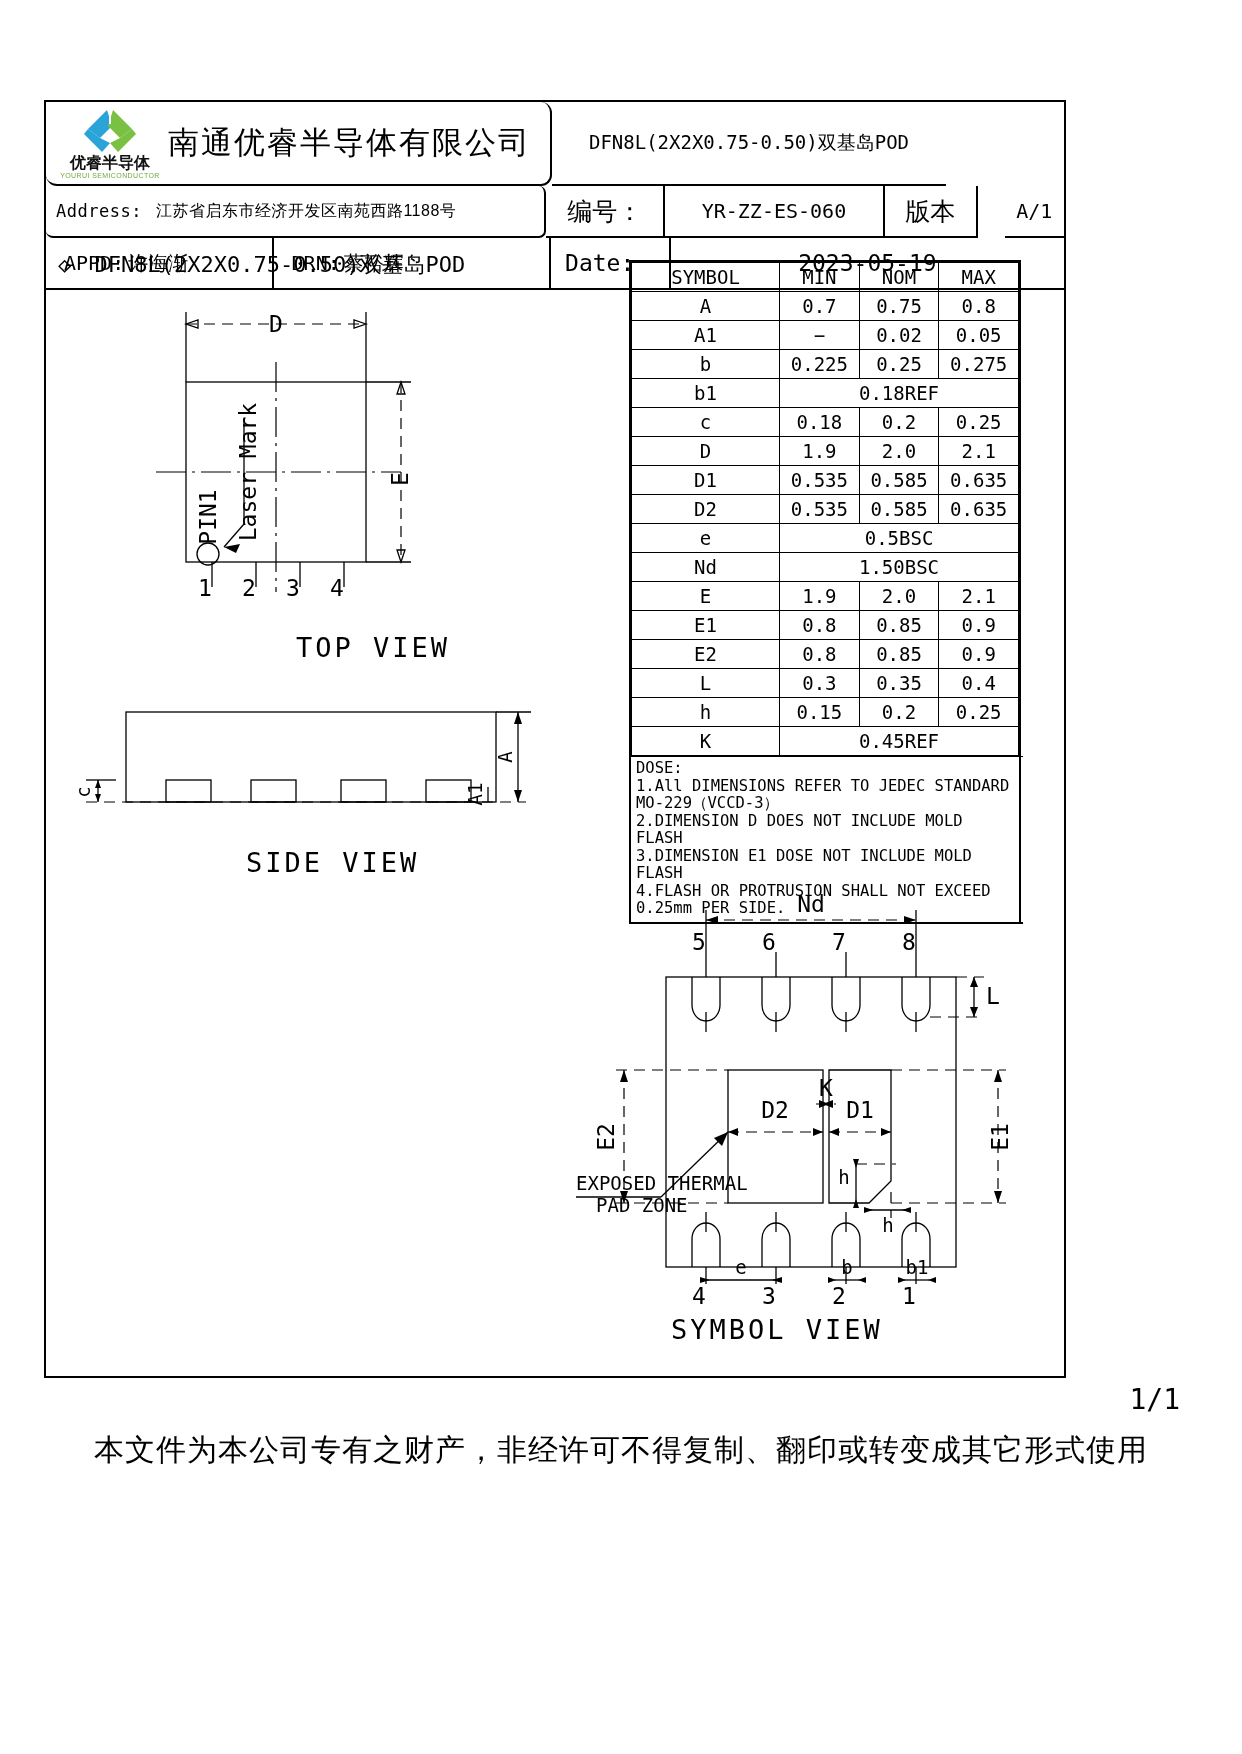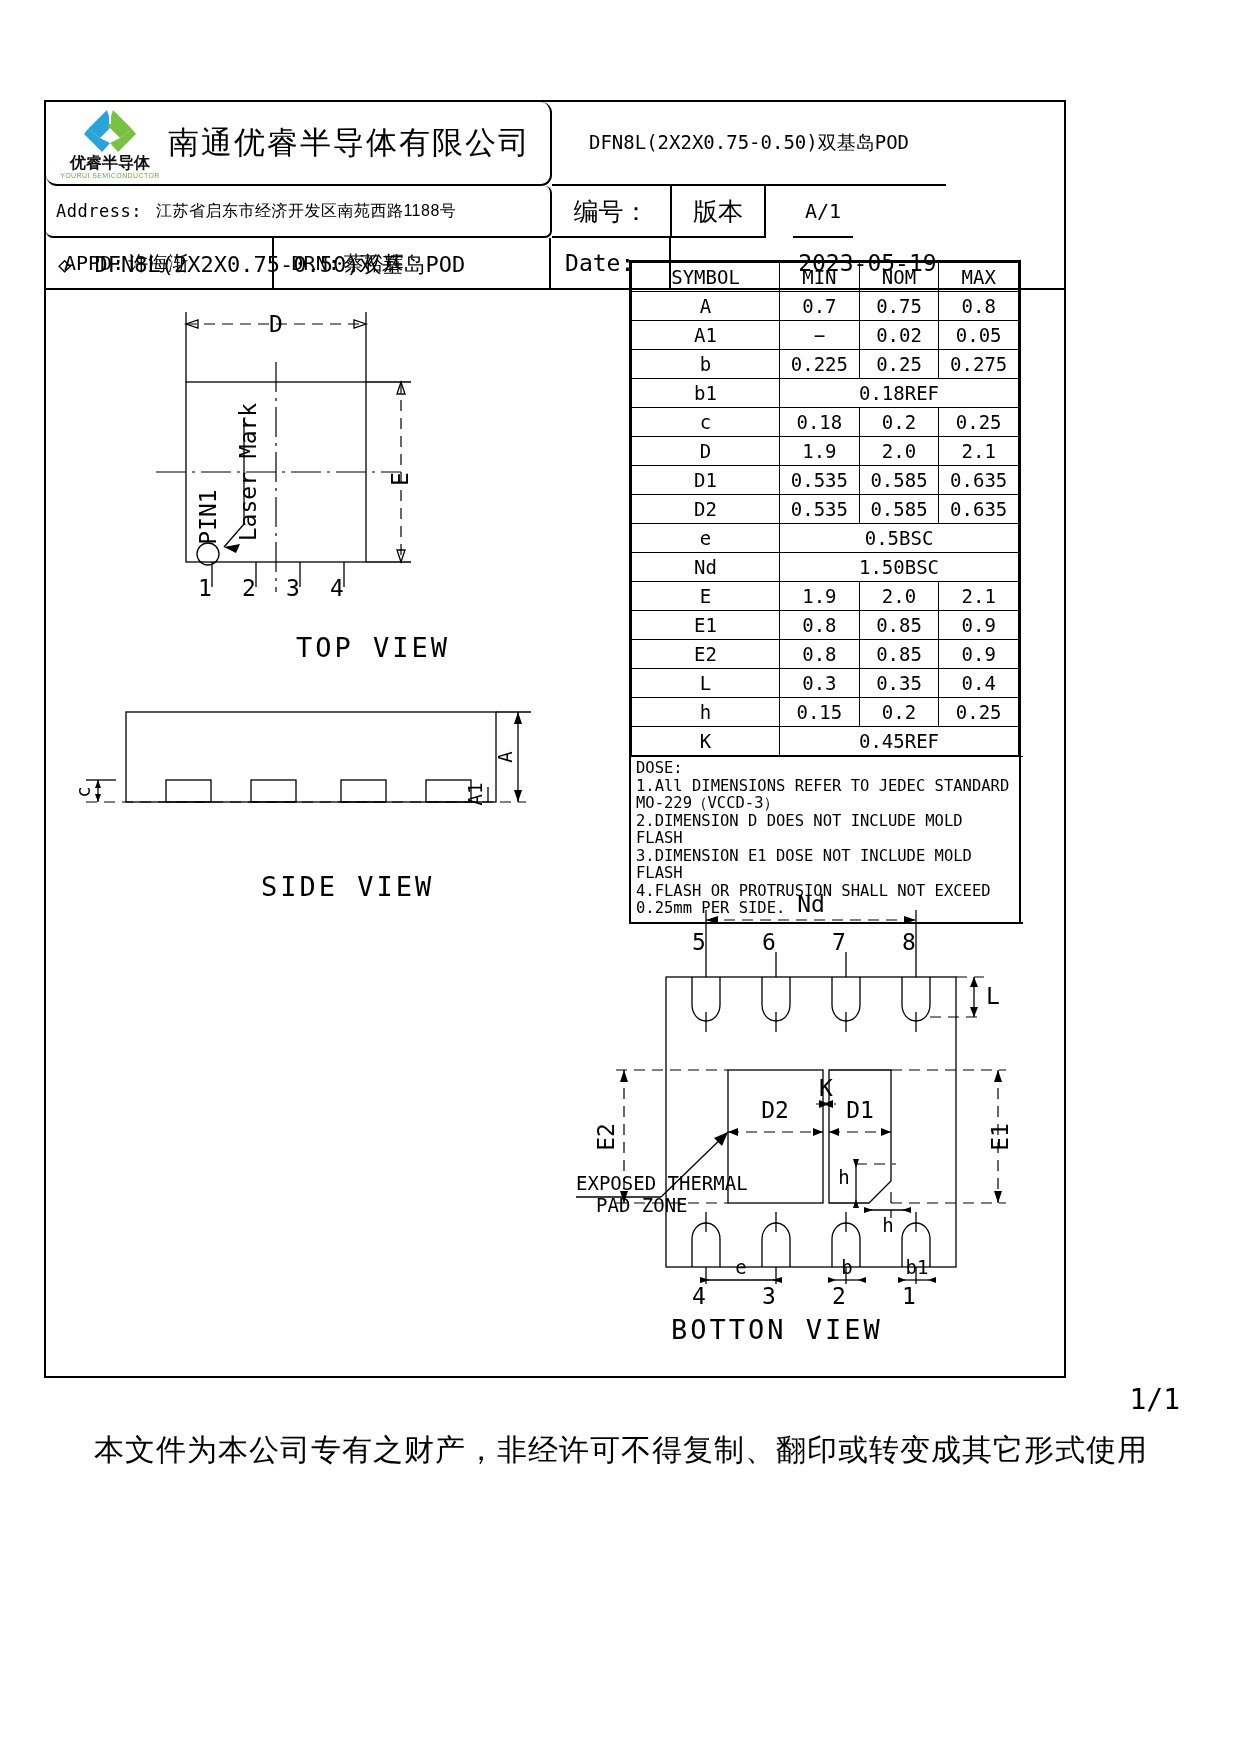--- a/index.html
+++ b/index.html
@@ -75,20 +75,21 @@
         </div>
         <div class="v-cell last" style="width:394px;height:84px;border-right:none;font-size:19px;">DFN8L(2X2X0.75-0.50)双基岛POD</div>
       </div>
 
       <div class="tb-row">
         <div class="addr-cell">
           <span class="lbl">Address:</span>
           <span class="val">江苏省启东市经济开发区南苑西路1188号</span>
         </div>
         <div class="k-cell" style="height:52px;">编号：</div>
+        <div class="v-cell" style="width:222px;height:52px;">YR-ZZ-ES-060</div>
         <div class="k-cell" style="width:94px;height:52px;">版本</div>
         <div class="v-cell last" style="width:60px;height:52px;border-right:none;margin-left:27px;">A/1</div>
       </div>
 
       <div class="tb-row">
         <div class="drn-cell" style="width:228px;">
           <span class="m">APPD:</span>
           <span class="cn">许海渐</span>
         </div>
         <div class="drn-cell">
@@ -279,21 +280,21 @@
 
       <line class="ln" x1="432" y1="85" x2="432" y2="100"></line>
       <text class="txts" x="426" y="92" text-anchor="middle" transform="rotate(-90 426 92)">A1</text>
 
       <line class="ln" x1="42" y1="78" x2="42" y2="100"></line>
       <path d="M42 78 l-3 8 l6 0 z" fill="#000"></path>
       <path d="M42 100 l-3 -8 l6 0 z" fill="#000"></path>
       <line class="ln" x1="30" y1="78" x2="60" y2="78"></line>
       <text class="txts" x="34" y="90" text-anchor="middle" transform="rotate(-90 34 90)">c</text>
     </svg>
-    <div class="vcap" style="left:215px;top:745px;margin-top:24px;">SIDE VIEW</div>
+    <div class="vcap" style="left:200px;top:745px;">SIDE VIEW</div>
 
     <svg width="500" height="430" style="left:520px;top:790px;">
 
       <line class="dsh" x1="140" y1="28" x2="350" y2="28"></line>
       <path d="M140 28 l12 -4 l0 8 z" fill="#000"></path>
       <path d="M350 28 l-12 -4 l0 8 z" fill="#000"></path>
       <line class="ln" x1="140" y1="18" x2="140" y2="38"></line>
       <line class="ln" x1="350" y1="18" x2="350" y2="38"></line>
       <text class="txt" x="245" y="20" text-anchor="middle">Nd</text>
 
@@ -400,19 +401,19 @@
       <text class="txts" x="175" y="382" text-anchor="middle">e</text>
       <line class="ln" x1="268" y1="388" x2="294" y2="388"></line>
       <path d="M270 388 l-8 -3 l0 6 z" fill="#000"></path>
       <path d="M292 388 l8 -3 l0 6 z" fill="#000"></path>
       <text class="txts" x="281" y="382" text-anchor="middle">b</text>
       <line class="ln" x1="338" y1="388" x2="364" y2="388"></line>
       <path d="M340 388 l-8 -3 l0 6 z" fill="#000"></path>
       <path d="M362 388 l8 -3 l0 6 z" fill="#000"></path>
       <text class="txts" x="351" y="382" text-anchor="middle">b1</text>
     </svg>
-    <div class="vcap" style="left:625px;top:1212px;">BOTTON VIEW</div>
+    <div class="vcap" style="left:625px;top:1212px;">SYMBOL VIEW</div>
 
   </div>
 
   <div class="pageno">1/1</div>
   <div class="footer-note">本文件为本公司专有之财产，非经许可不得复制、翻印或转变成其它形式使用</div>
 </div>
 
 </body></html>

